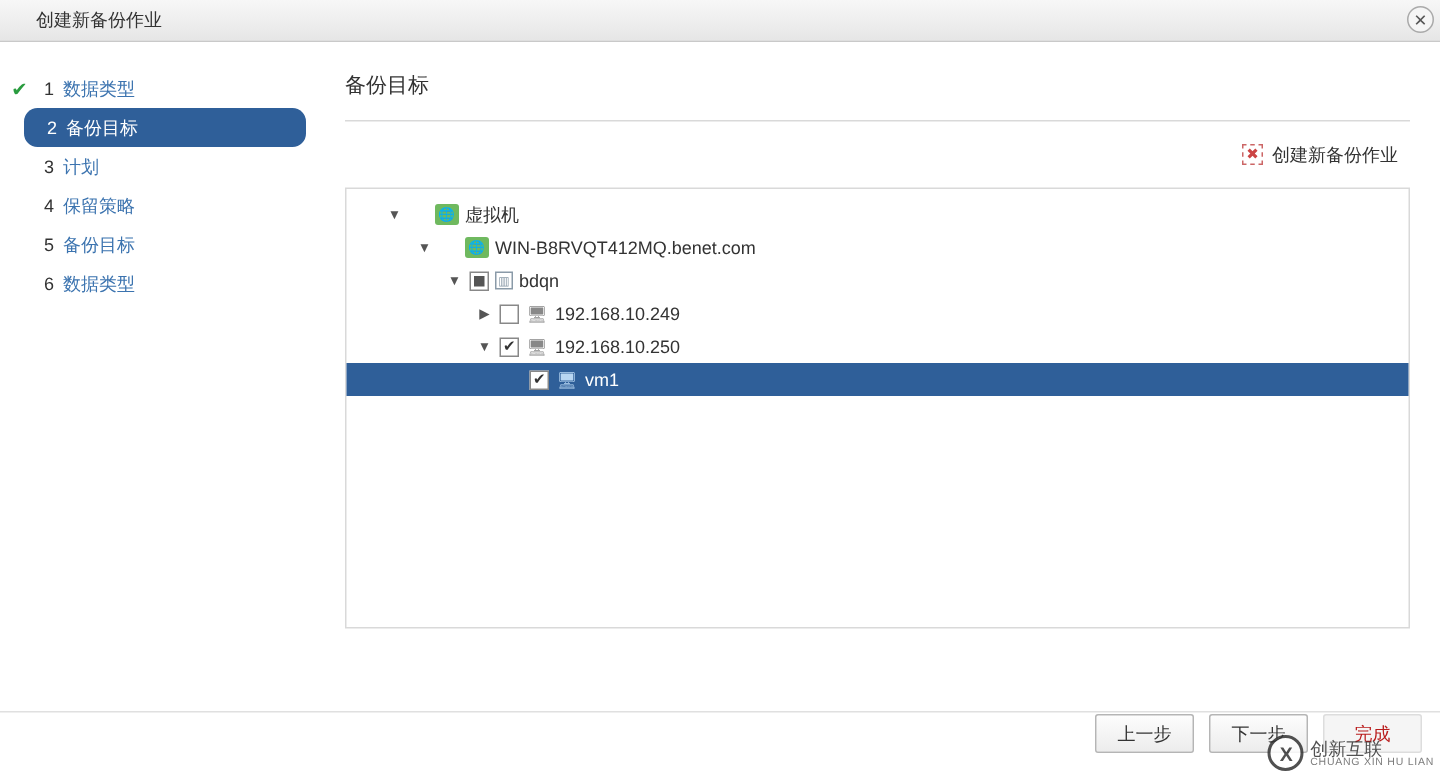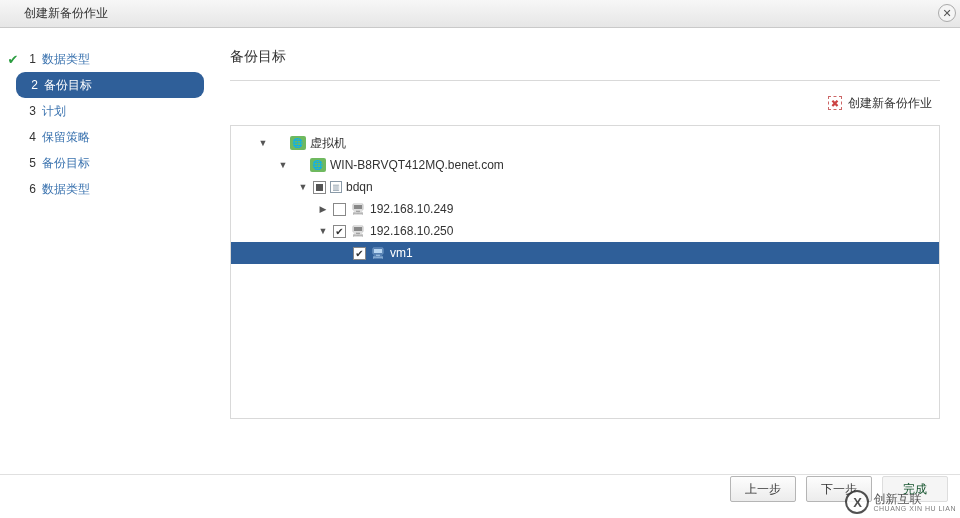--- a/index.html
+++ b/index.html
@@ -216,21 +216,21 @@
       min-width: 66px;
       height: 26px;
       border: 1px solid #b5b5b5;
       background: linear-gradient(to bottom,#fdfdfd,#ececec);
       border-radius: 2px;
       font-size: 12px;
       color: #333;
       cursor: pointer;
     }
     .btn.disabled {
-      color: #14532d;
+      color: #b91c1c;
       border-color: #ddd;
       background: #f5f5f5;
       cursor: default;
     }
     .watermark {
       position: absolute;
       right: 4px;
       bottom: 4px;
       display: flex;
       align-items: center;

